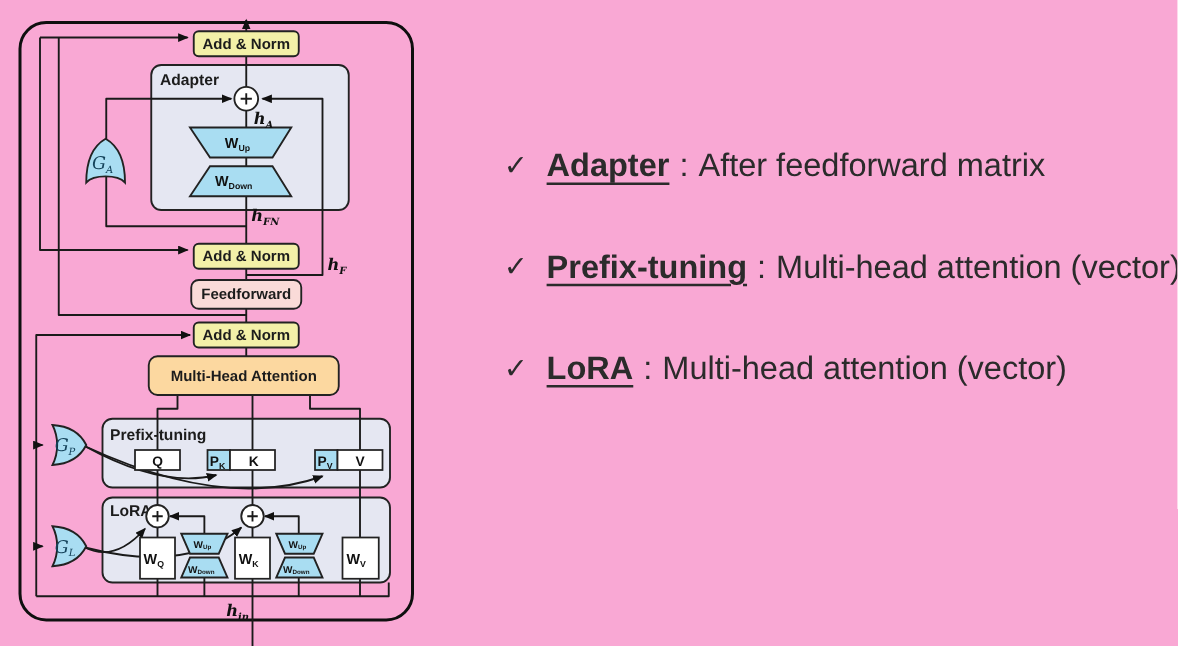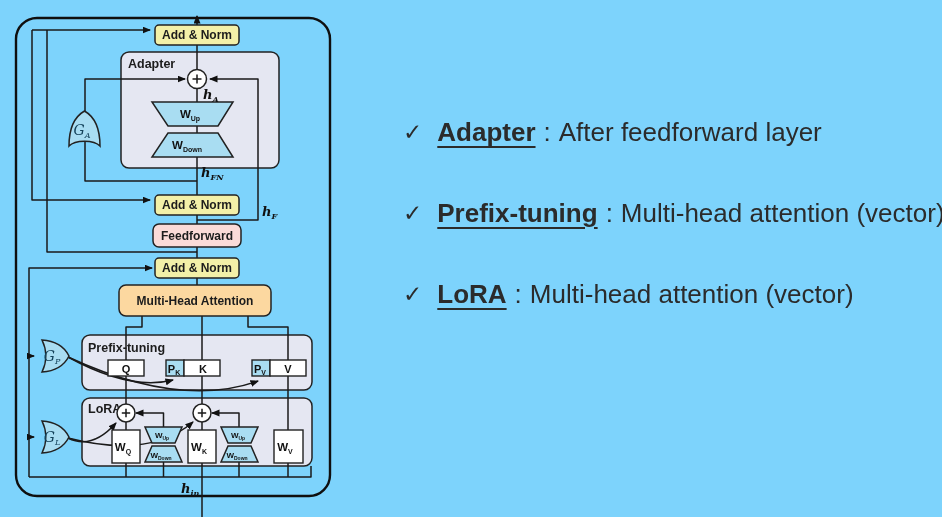--- a/index.html
+++ b/index.html
@@ -1,16 +1,16 @@
 <!DOCTYPE html>
 <html><head>
 <meta charset="utf-8">
 <style>
   html,body{margin:0;padding:0;background:#fff;}
-  .stage{position:relative;width:942px;height:517px;background:#7dd3fc;overflow:hidden;
+  .stage{position:relative;width:942px;height:517px;background:#f9a8d4;overflow:hidden;
          font-family:"Liberation Sans",sans-serif;}
   .diagram{position:absolute;left:0;top:0;}
   
   .bx{font-family:"Liberation Sans",sans-serif;font-size:12px;font-weight:700;fill:#1c1c1c;text-anchor:middle;}
   .ttl{font-family:"Liberation Sans",sans-serif;font-size:12.5px;font-weight:700;fill:#1c1c1c;text-anchor:start;}
   .cell{font-family:"Liberation Sans",sans-serif;font-size:11px;font-weight:700;fill:#111;text-anchor:middle;}
   .csub{font-size:7px;}
   .wl{font-family:"Liberation Sans",sans-serif;font-size:11.5px;font-weight:700;fill:#111;text-anchor:middle;}
   .wsub{font-size:7px;}
   .tiny{font-family:"Liberation Sans",sans-serif;font-size:8px;font-weight:700;fill:#111;text-anchor:middle;}
@@ -204,21 +204,21 @@
     <text class="math" x="201" y="177"><tspan>h</tspan><tspan class="msub" dy="3">FN</tspan></text>
     <text class="math" x="262" y="216"><tspan>h</tspan><tspan class="msub" dy="3">F</tspan></text>
     <text class="math" x="181" y="493"><tspan>h</tspan><tspan class="msub" dy="3">in</tspan></text>
   </svg>
 
   <div class="notes">
     <div class="note-row">
       <span class="check">✓</span>
       <span class="term">Adapter</span>
       <span class="sep">:</span>
-      <span class="desc">After feedforward layer</span>
+      <span class="desc">After feedforward matrix</span>
     </div>
     <div class="note-row">
       <span class="check">✓</span>
       <span class="term">Prefix-tuning</span>
       <span class="sep">:</span>
       <span class="desc">Multi-head attention (vector)</span>
     </div>
     <div class="note-row">
       <span class="check">✓</span>
       <span class="term">LoRA</span>

